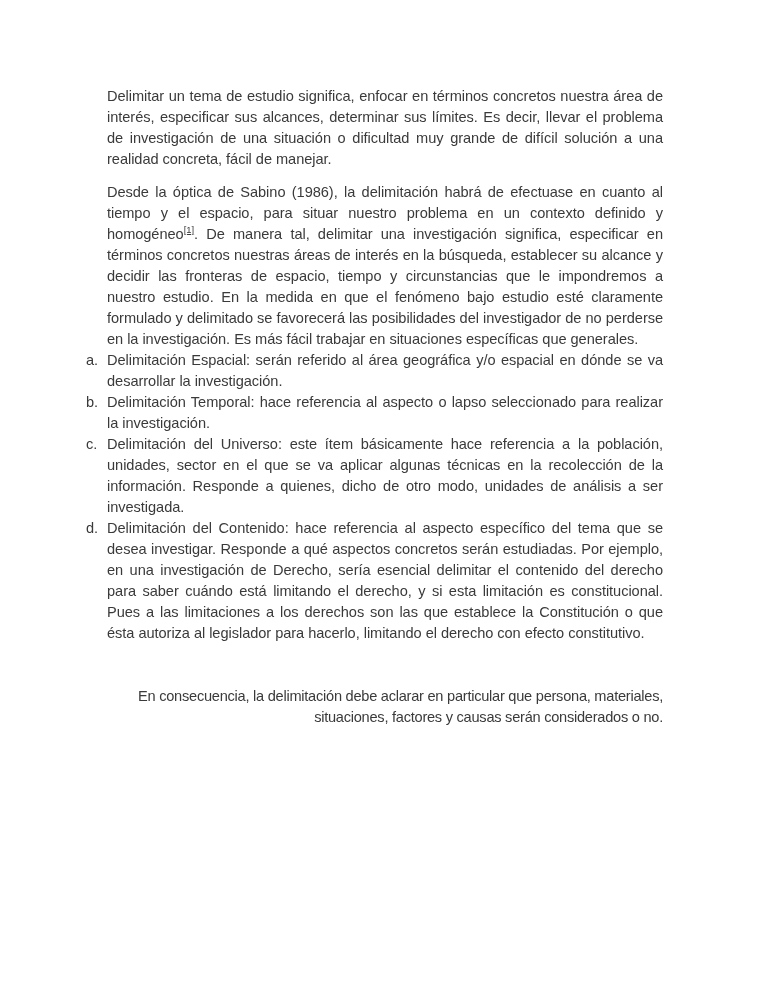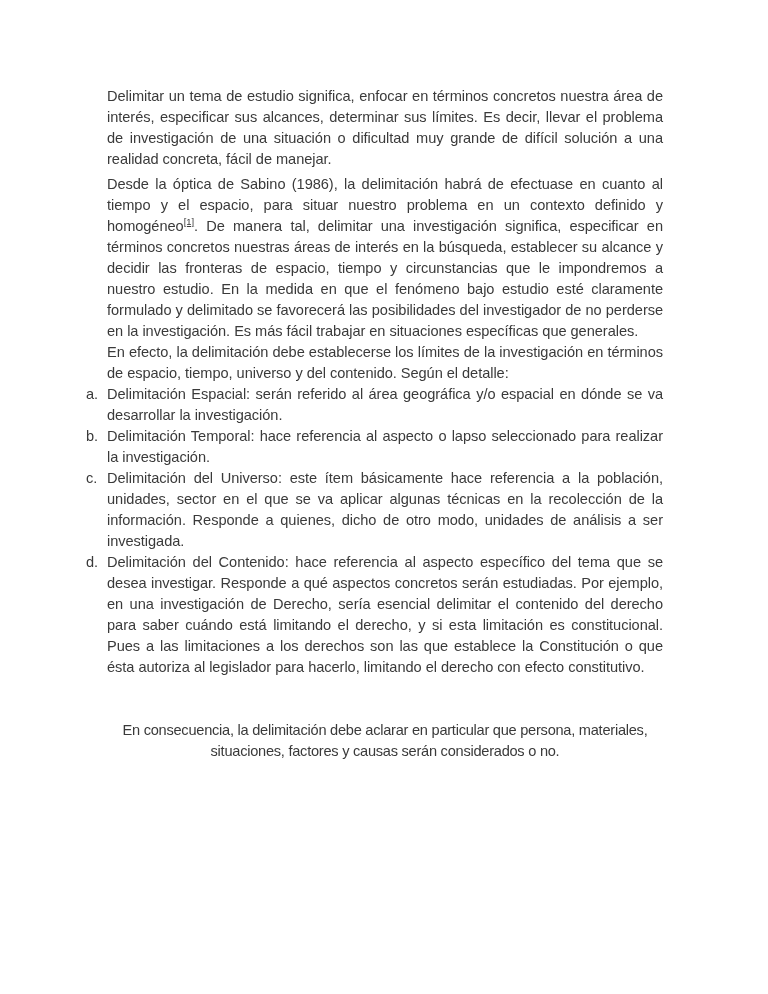--- a/index.html
+++ b/index.html
@@ -36,21 +36,21 @@
     font-size: 14.6px;
     line-height: 21px;
     text-align: justify;
     text-justify: inter-word;
     letter-spacing: -0.05px;
     word-spacing: 0px;
   }
 
   
   p.tight {
-    margin-top: 4px;
+    margin-top: 12px;
   }
 
   
   .gap-1 { margin-top: 21px; }
   
   .gap-2 { margin-top: 42px; }
 
   ol.letter-list {
     list-style: none;
     margin: 0;
@@ -88,35 +88,34 @@
     vertical-align: super;
     line-height: 0;
     text-decoration: underline;
     letter-spacing: 0;
   }
 
   
   p.closing {
     font-size: 14.6px;
     line-height: 21px;
-    text-align: center;
+    text-align: right;
     letter-spacing: -0.25px;
   }
 </style>
 </head>
 <body>
 
 <div class="page">
   <div class="content">
 
     <p class="body-par">Delimitar un tema de estudio significa, enfocar en términos concretos  nuestra área de interés, especificar sus alcances, determinar sus límites. Es decir, llevar el problema  de investigación de una situación o dificultad muy grande de difícil solución a una realidad concreta, fácil de manejar.</p>
 
     <p class="body-par tight"><span>Desde la óptica de Sabino (1986), la delimitación habrá de efectuase en cuanto al tiempo y el espacio, para situar nuestro problema en un contexto definido  y homogéneo</span><sup class="footnote-ref">[1]</sup><span>. De manera tal, delimitar una investigación significa, especificar en términos concretos nuestras áreas de interés en la búsqueda, establecer su alcance y decidir las fronteras  de espacio, tiempo y circunstancias que le impondremos a nuestro estudio. En la medida en que el fenómeno bajo estudio esté claramente formulado y delimitado se favorecerá las posibilidades del investigador de no perderse en la investigación. Es más fácil trabajar en situaciones específicas que generales.</span></p>
 
-    <p class="body-par gap-1">En efecto, la delimitación debe establecerse los límites de la investigación en términos de espacio, tiempo, universo y del contenido. Según el detalle:</p>
 
     <ol class="letter-list">
       <li>
         <span class="marker">a.</span>
         <span class="item-text">Delimitación Espacial: serán referido al área geográfica y/o espacial en dónde se va desarrollar la investigación.</span>
       </li>
       <li>
         <span class="marker">b.</span>
         <span class="item-text">Delimitación Temporal: hace referencia al aspecto o lapso seleccionado para realizar la investigación.</span>
       </li>

